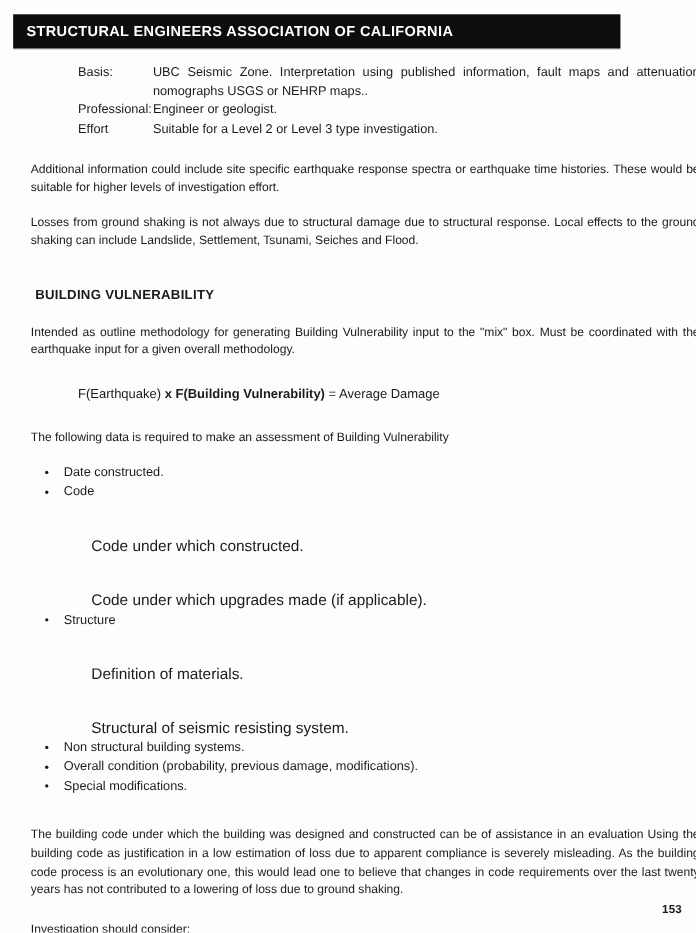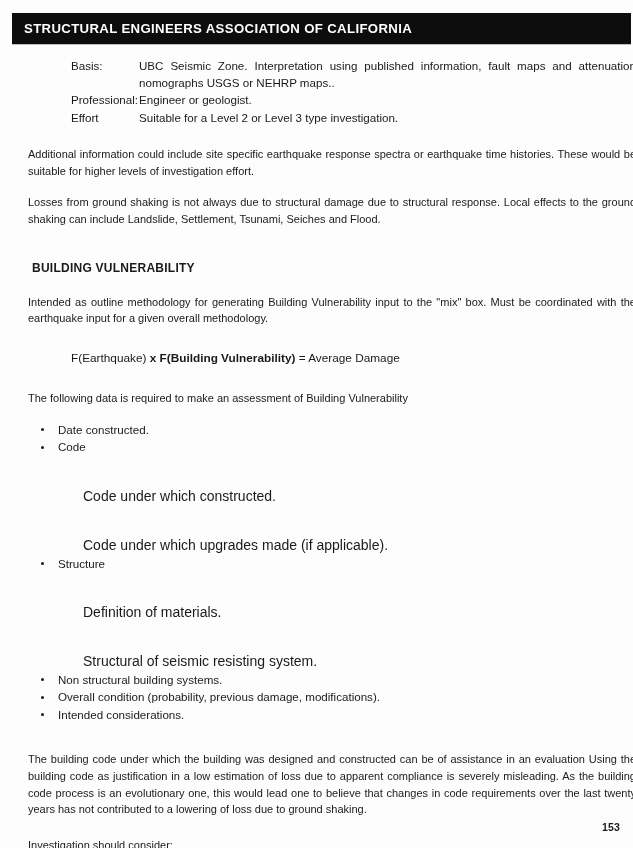--- a/index.html
+++ b/index.html
@@ -15,21 +15,21 @@
     font-family: "Liberation Sans", sans-serif;
     color: #1a1a1a;
     overflow: hidden;
   }
 
   
   .banner {
     position: absolute;
     left: 12px;
     top: 13px;
-    width: 619px;
+    width: 552px;
     height: 31px;
     background: #0d0d0d;
     display: flex;
     align-items: center;
     box-shadow: 0 1px 0 rgba(0,0,0,0.25);
   }
   .banner-title {
     color: #ffffff;
     font-size: 13.2px;
     font-weight: bold;
@@ -220,21 +220,21 @@
       <li>
         <span class="bullet-dot"></span>
         <span>Non structural building systems.</span>
       </li>
       <li>
         <span class="bullet-dot"></span>
         <span>Overall condition (probability, previous damage, modifications).</span>
       </li>
       <li>
         <span class="bullet-dot"></span>
-        <span>Intended considerations.</span>
+        <span>Special modifications.</span>
       </li>
     </ul>
 
     <div class="spacer-lg"></div>
     <div class="spacer-sm"></div>
 
     <p class="body">The building code under which the building was designed and constructed can be of assistance in an evaluation   Using the building code as justification in a low estimation of loss due to apparent compliance is severely misleading.  As the building code process is an evolutionary one, this would lead one to believe that changes in code requirements over the last twenty years has not contributed to a lowering of loss due to ground shaking.</p>
 
     <div class="spacer-lg"></div>
 

